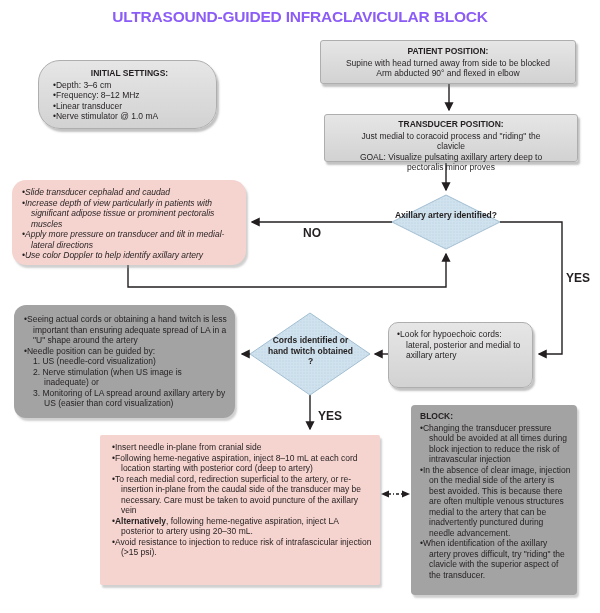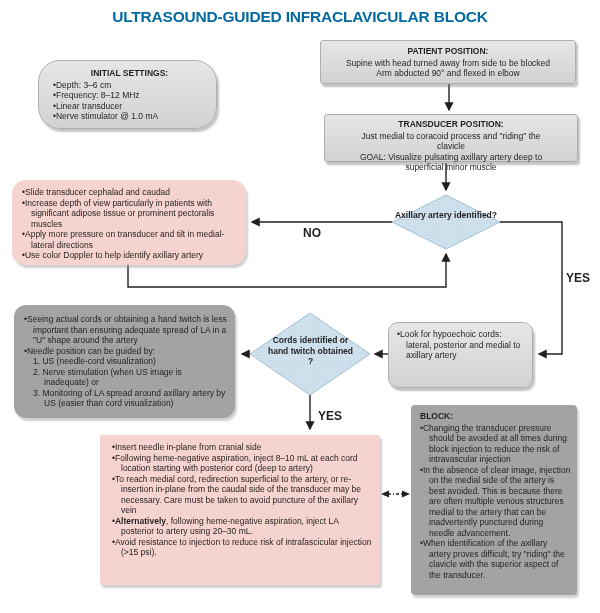--- a/index.html
+++ b/index.html
@@ -26,28 +26,28 @@
   .hd{font-weight:bold;text-align:center;margin:0 0 1px 0;}
   .hd-left{font-weight:bold;text-align:left;margin:0 0 1px 0;}
   .ctr{text-align:center;margin:0;}
   .blist{list-style:none;margin:0;padding:0;}
   .blist li{padding-left:9px;text-indent:-9px;margin:0;}
   .blist li::before{content:"\2022 ";}
   .numlist{list-style:none;margin:0 0 0 9px;padding:0;}
   .numlist li{padding-left:11px;text-indent:-11px;margin:0;}
   #title{
     position:absolute;top:7px;left:0;width:600px;text-align:center;z-index:1;
-    font-size:15.5px;font-weight:bold;letter-spacing:-0.2px;color:#0369a1;
+    font-size:15.5px;font-weight:bold;letter-spacing:-0.2px;color:#8b5cf6;
   }
   .dlabel{position:absolute;z-index:2;font-weight:bold;text-align:center;}
   .branch{position:absolute;z-index:2;font-weight:bold;font-size:12px;}
   #initial-box{left:38px;top:60px;width:179px;border-radius:22px;padding:7px 10px 6px 14px;}
   #patient-box{left:320px;top:40px;width:256px;height:44px;border-radius:3px;padding:5px 4px;}
   #transducer-box{left:324px;top:114px;width:254px;height:48px;border-radius:3px;padding:4px 22px;}
-  #pink1-box{left:12px;top:180px;width:234px;height:85px;border-radius:14px;padding:7px 8px 6px 10px;}
+  #pink1-box{left:12px;top:180px;width:234px;height:85px;border-radius:14px;padding:7px 8px 6px 10px;font-style:italic;}
   #yellow1-box{left:14px;top:305px;width:221px;height:113px;border-radius:12px;padding:9px 7px 6px 10px;}
   #hypo-box{left:388px;top:322px;width:145px;height:66px;border-radius:10px;padding:6px 5px 5px 8px;}
   #pink2-box{left:100px;top:435px;width:280px;height:150px;border-radius:2px;padding:7px 8px 6px 12px;}
   #tips-box{left:411px;top:405px;width:166px;height:190px;border-radius:4px;padding:6px 6px 5px 9px;}
   #d1-label{left:392px;top:210px;width:108px;}
   #d2-label{left:268px;top:335px;width:85px;}
   #no-label{left:303px;top:226px;}
   #yes1-label{left:566px;top:271px;}
   #yes2-label{left:318px;top:409px;}
   b{font-weight:bold;}
@@ -99,21 +99,21 @@
 
   <div id="patient-box" class="box gray">
     <div class="hd">PATIENT POSITION:</div>
     <p class="ctr">Supine with head turned away from side to be blocked</p>
     <p class="ctr">Arm abducted 90° and flexed in elbow</p>
   </div>
 
   <div id="transducer-box" class="box gray">
     <div class="hd">TRANSDUCER POSITION:</div>
     <p class="ctr">Just medial to coracoid process and "riding" the clavicle</p>
-    <p class="ctr">GOAL: Visualize pulsating axillary artery deep to superficial minor muscle</p>
+    <p class="ctr">GOAL: Visualize pulsating axillary artery deep to pectoralis minor proves</p>
   </div>
 
   <div id="pink1-box" class="box pink">
     <ul class="blist">
       <li>Slide transducer cephalad and caudad</li>
       <li>Increase depth of view particularly in patients with significant adipose tissue or prominent pectoralis muscles</li>
       <li>Apply more pressure on transducer and tilt in medial-lateral directions</li>
       <li>Use color Doppler to help identify axillary artery</li>
     </ul>
   </div>

